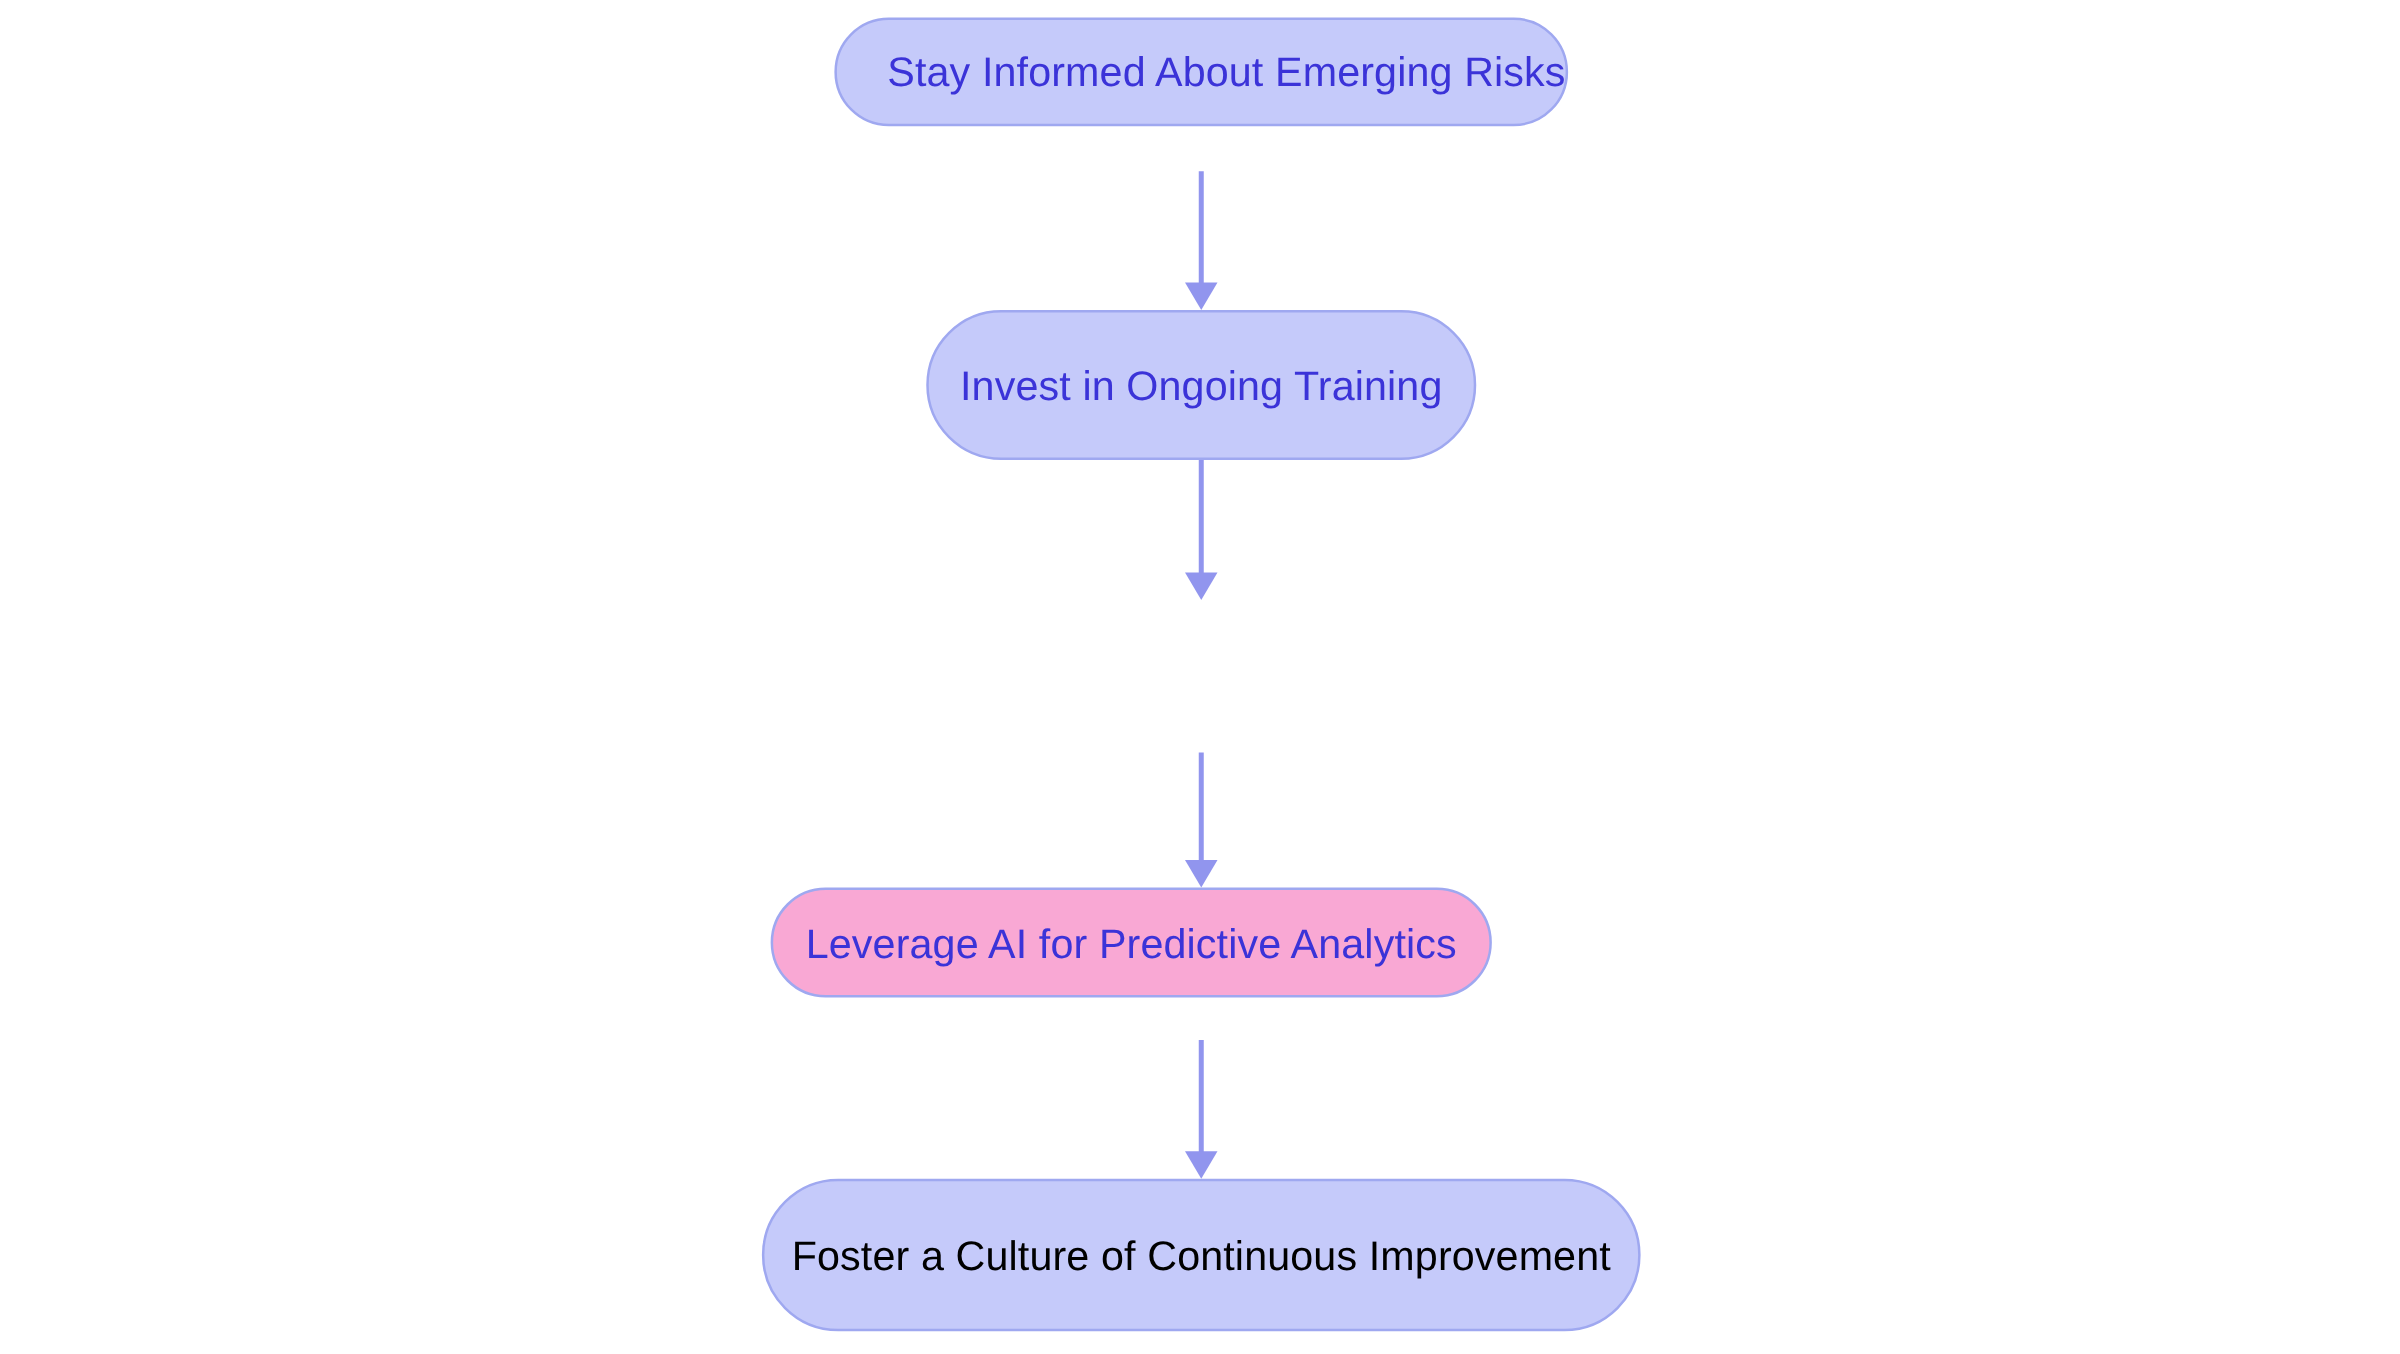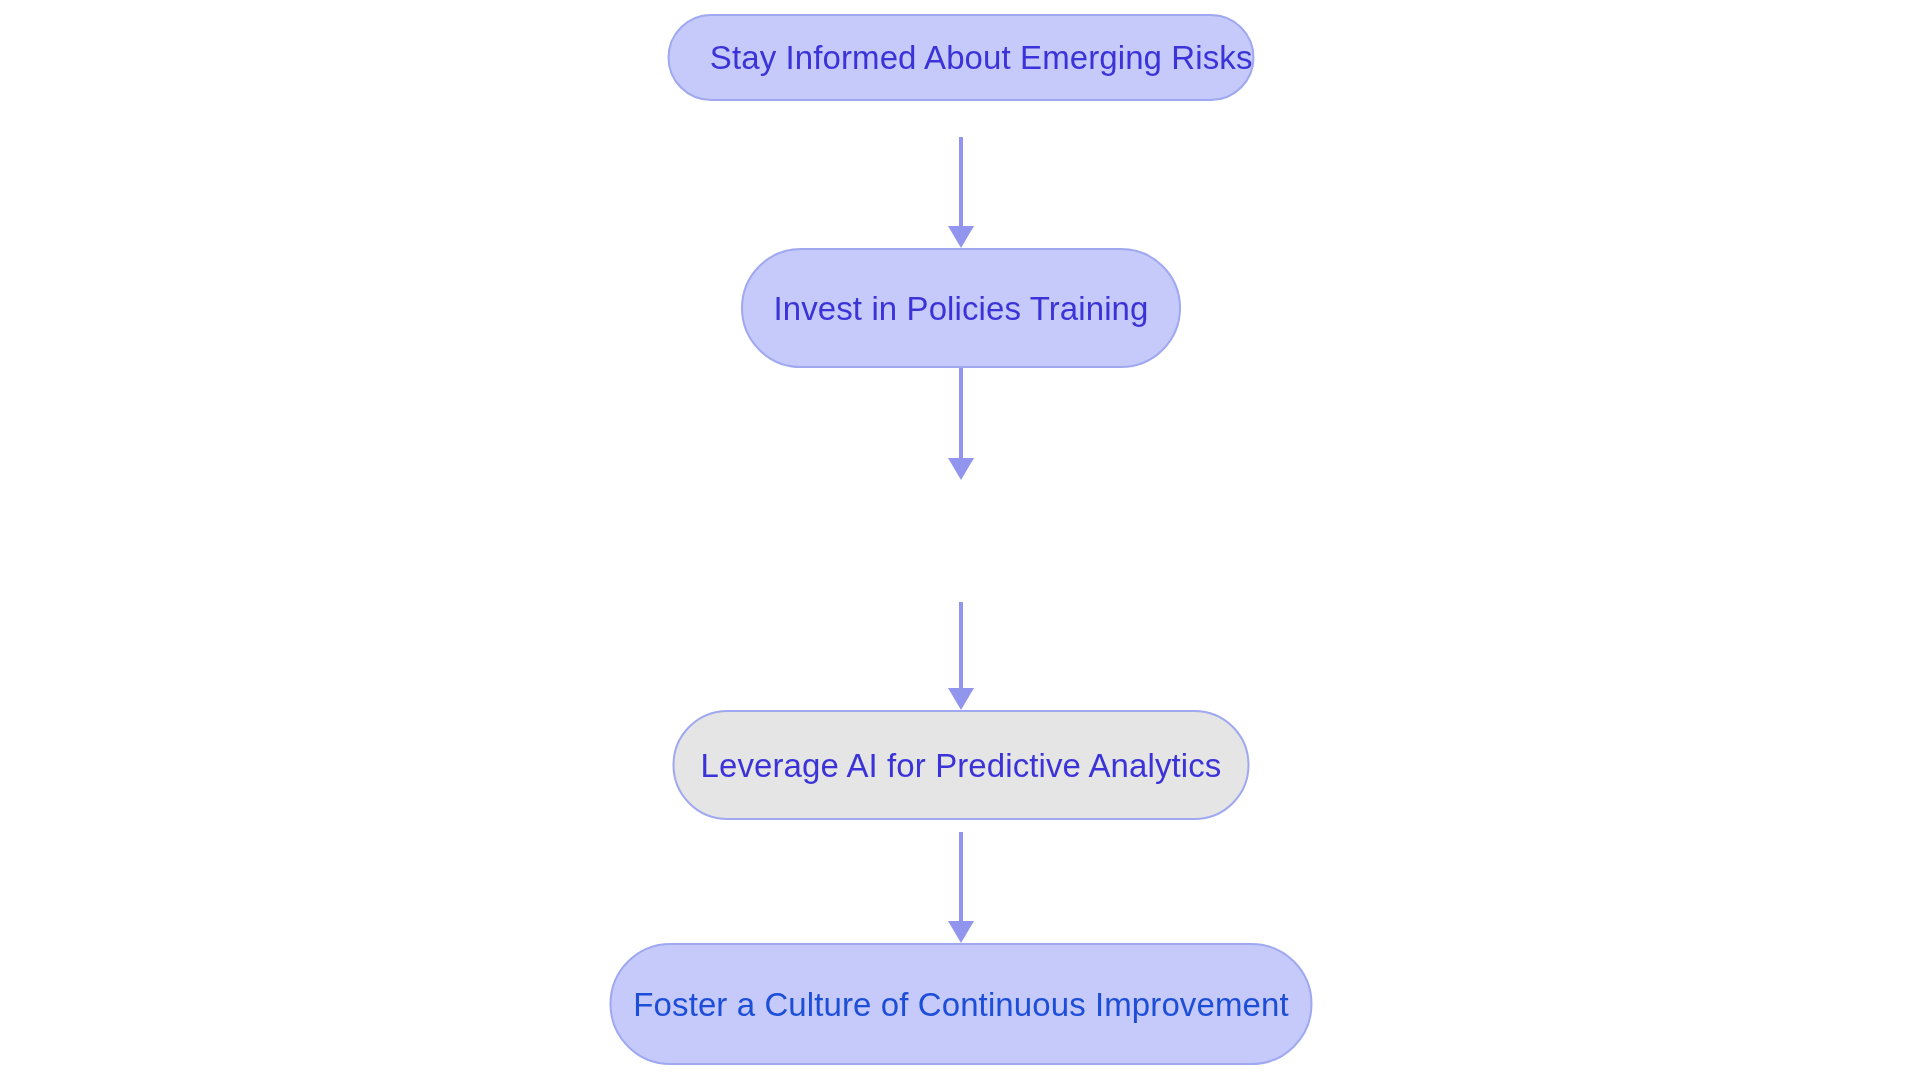--- a/index.html
+++ b/index.html
@@ -80,21 +80,21 @@
     <div class="connector" style="left: 961px; top: 832px; width: 26px; height: 111px;">
       <svg width="26" height="111" viewBox="0 0 26 111">
         <line x1="13" y1="0" x2="13" y2="91" stroke="#9195ee" stroke-width="4"></line>
         <polygon points="0,89 26,89 13,111" fill="#9195ee"></polygon>
       </svg>
     </div>
     <div class="node" style="left: 961px; top: 14px; width: 587px; height: 87px; background: rgb(197, 202, 250); border-color: rgb(159, 168, 240); justify-content: flex-end;">
       <span class="node-label" style="color: rgb(59, 51, 216);">Stay Informed About Emerging Risks</span>
     </div>
     <div class="node" style="left: 961px; top: 248px; width: 440px; height: 120px; background: rgb(197, 202, 250); border-color: rgb(159, 168, 240);">
-      <span class="node-label" style="color: rgb(59, 51, 216);">Invest in Policies Training</span>
+      <span class="node-label" style="color: rgb(59, 51, 216);">Invest in Ongoing Training</span>
     </div>
-    <div class="node" style="left: 961px; top: 710px; width: 577px; height: 110px; background: #e5e5e5; border-color: rgb(159, 168, 240);">
+    <div class="node" style="left: 905px; top: 710px; width: 577px; height: 88px; background: #f9a8d4; border-color: rgb(159, 168, 240);">
       <span class="node-label" style="color: rgb(59, 51, 216);">Leverage AI for Predictive Analytics</span>
     </div>
     <div class="node" style="left: 961px; top: 943px; width: 703px; height: 122px; background: rgb(197, 202, 250); border-color: rgb(159, 168, 240);">
-      <span class="node-label" style="color: #1d4ed8;">Foster a Culture of Continuous Improvement</span>
+      <span class="node-label" style="color: #000000;">Foster a Culture of Continuous Improvement</span>
     </div>
   </div>
 
 </body></html>

